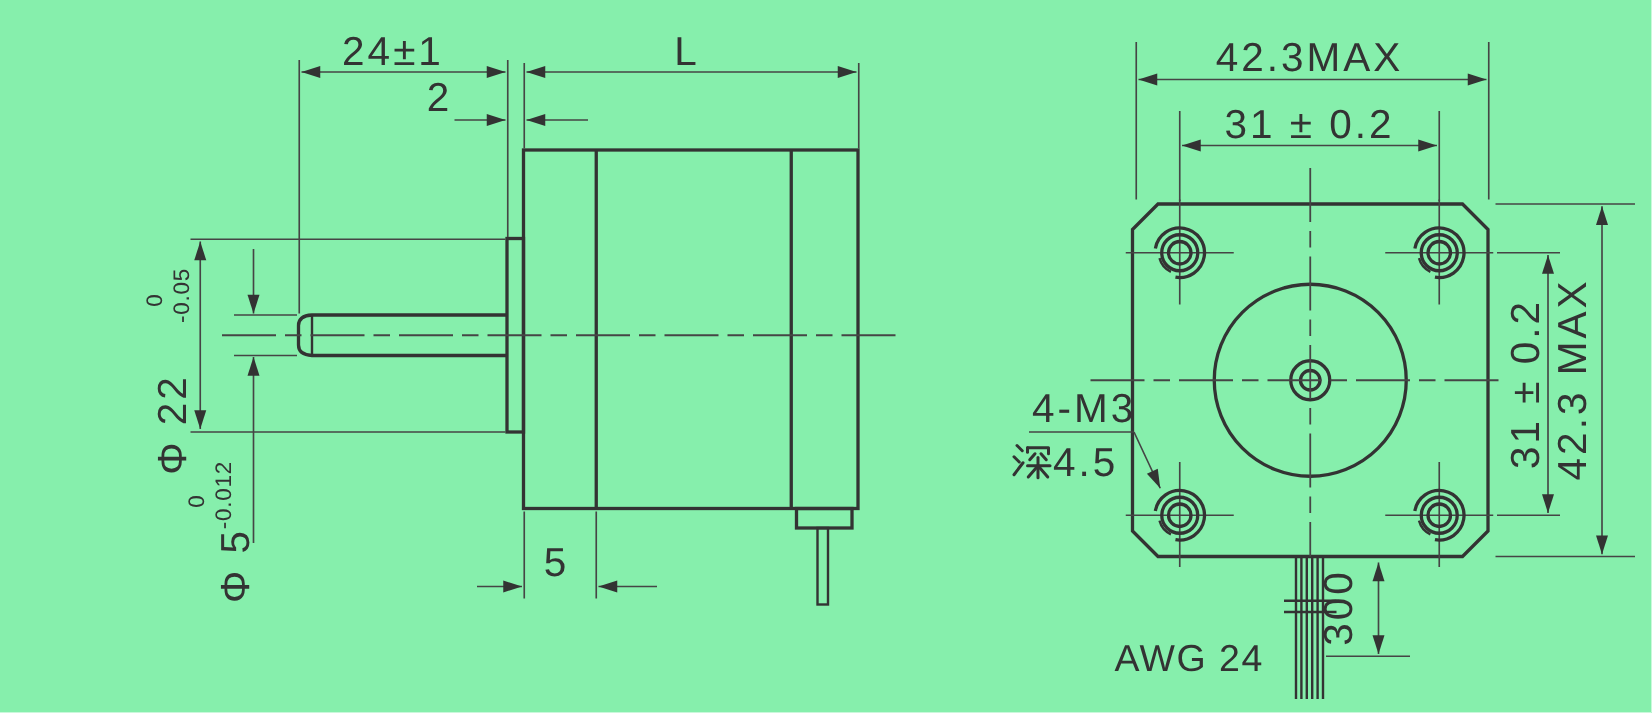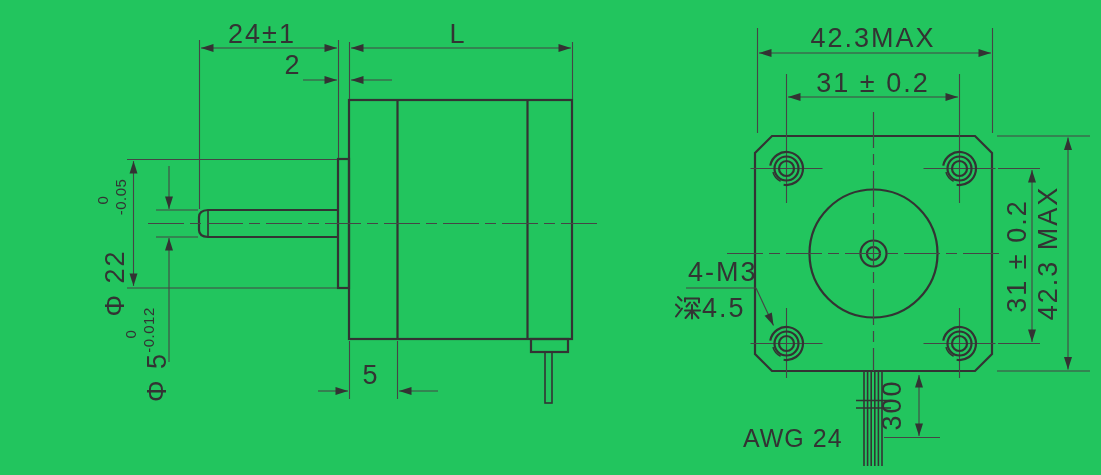--- a/index.html
+++ b/index.html
@@ -1,16 +1,16 @@
 <!DOCTYPE html>
 <html><head>
 <meta charset="utf-8">
 <style>
   html,body{margin:0;padding:0;background:#ffffff;}
-  .stage{position:relative;width:1101px;height:475px;background:#22c55e;overflow:hidden;}
+  .stage{position:relative;width:1101px;height:475px;background:#86efac;overflow:hidden;}
   svg{display:block;}
   .obj{stroke:#333333;stroke-width:2.2;fill:none;stroke-linecap:butt;stroke-linejoin:miter;}
   .obj-thin{stroke:#333333;stroke-width:1.6;fill:none;}
   .thin{stroke:#454545;stroke-width:1.1;fill:none;}
   .cl{stroke:#454545;stroke-width:1.2;fill:none;stroke-dasharray:36 6 11 6;}
   .dim-text{font-family:"Liberation Sans",sans-serif;font-size:27px;letter-spacing:2px;fill:#333333;}
   .tol-text{font-family:"Liberation Sans",sans-serif;font-size:15px;letter-spacing:0.5px;fill:#333333;}
   .label-text{font-family:"Liberation Sans",sans-serif;font-size:25px;letter-spacing:1px;fill:#333333;}
   .glyph{stroke:#333333;stroke-width:2;fill:none;stroke-linecap:round;stroke-linejoin:round;}
 </style>

